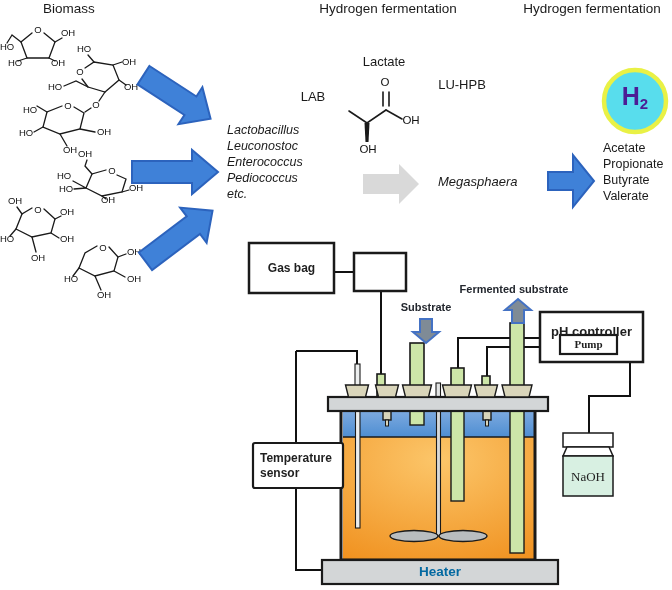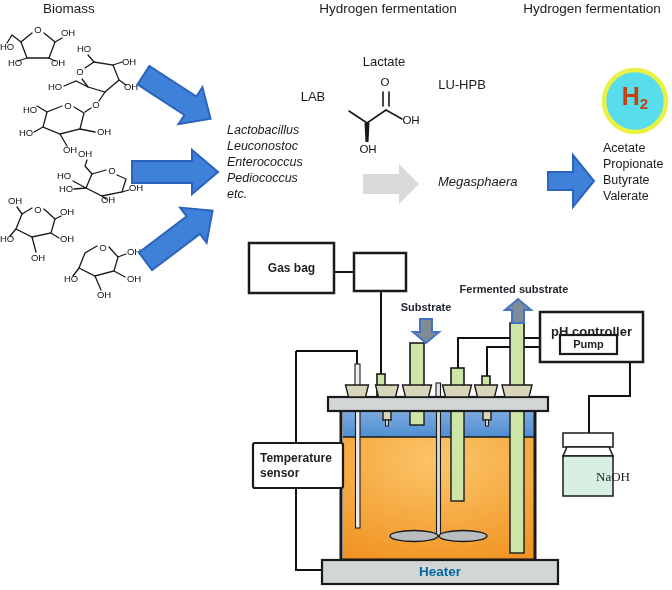--- a/index.html
+++ b/index.html
@@ -9,23 +9,23 @@
   .lbl{position:absolute;white-space:nowrap;color:#1a1a1a;}
   .ctr{text-align:center;}
   .sect-title{font-size:13.5px;}
   .chem-cap{font-size:13px;}
   .italic{font-style:italic;}
   .list{position:absolute;font-size:12.5px;line-height:16px;color:#1a1a1a;}
   .boxtxt{position:absolute;display:flex;align-items:center;justify-content:center;
           font-weight:700;font-size:12px;color:#1f1f1f;text-align:center;line-height:1.25;}
   .flowlbl{position:absolute;font-weight:700;font-size:11px;color:#23272e;white-space:nowrap;}
   .h2txt{position:absolute;left:604px;top:82px;width:62px;text-align:center;
-         font-weight:700;font-size:25px;color:#c2410c;}
+         font-weight:700;font-size:25px;color:#4c1d95;}
   .h2txt .sub{font-size:15px;position:relative;top:4px;}
-  .naoh{position:absolute;font-family:"Liberation Serif",serif;font-size:13px;color:#222;padding-left:25px;}
+  .naoh{position:absolute;font-family:"Liberation Serif",serif;font-size:13px;color:#222;}
 </style>
 </head>
 <body>
 
 <div class="stage">
 
 <svg width="672" height="590" viewBox="0 0 672 590">
   <defs>
     <linearGradient id="blueGrad" x1="0" y1="0" x2="0" y2="1">
       <stop offset="0" stop-color="#7fabe0"></stop>
@@ -222,18 +222,18 @@
   <div>Acetate</div>
   <div>Propionate</div>
   <div>Butyrate</div>
   <div>Valerate</div>
 </div>
 
 <div class="boxtxt" style="left:249px;top:243px;width:85px;height:50px;">Gas bag</div>
 <div class="flowlbl" style="left:394px;top:301px;width:64px;text-align:center;">Substrate</div>
 <div class="flowlbl" style="left:455px;top:283px;width:118px;text-align:center;">Fermented substrate</div>
 <div class="boxtxt" style="left:540px;top:314px;width:103px;height:36px;font-size:13px;">pH controller</div>
-<div class="boxtxt" style="left:560px;top:335px;width:57px;height:19px;font-size:11px;">Pump</div>
+<div class="boxtxt" style="left:560px;top:335px;width:57px;height:19px;font-size:11px;font-family:Liberation Serif, serif;">Pump</div>
 <div class="boxtxt" style="left:253px;top:443px;width:90px;height:45px;justify-content:flex-start;text-align:left;padding-left:7px;box-sizing:border-box;">Temperature sensor</div>
 <div class="naoh ctr" style="left:563px;top:469px;width:50px;text-align:center;">NaOH</div>
 <div class="boxtxt" style="left:322px;top:560px;width:236px;height:24px;font-size:13.5px;font-weight:600;color:#0369a1;">Heater</div>
 
 </div>
 
 </body></html>

